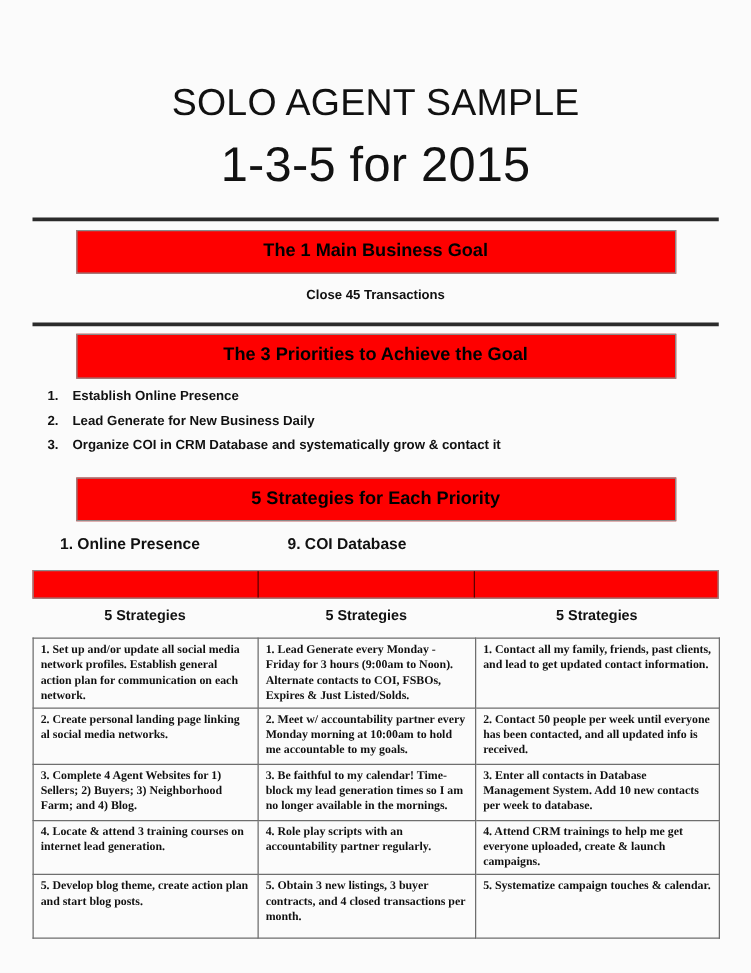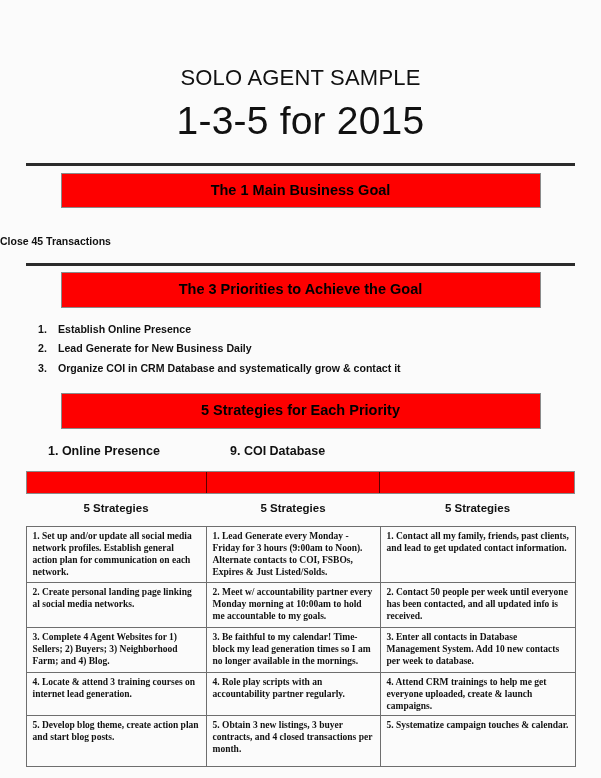--- a/index.html
+++ b/index.html
@@ -22,57 +22,58 @@
     overflow: hidden;
   }
 
   
   .title-block {
     padding-top: 62px;
     text-align: center;
   }
   .title-line {
     font-family: "Liberation Sans", sans-serif;
-    font-size: 22px;
+    font-size: 30px;
     font-weight: 400;
     color: #111;
     letter-spacing: 0.2px;
     line-height: 1.42;
   }
   .title-line.second { font-size: 39px; }
 
   
   .rule {
     width: 549px;
     margin: 0 auto;
     height: 3px;
     background: #2b2b2b;
   }
   .rule-top { margin-top: 14px; }
   .rule-mid { margin-top: 7px; }
 
   
   .banner {
     width: 480px;
-    margin: 16px auto;
+    margin: 0 auto;
     background: #fe0000;
     border: 1px solid #8a8a8a;
     text-align: center;
     color: #000;
     font-weight: bold;
     font-size: 14.5px;
     line-height: 1;
     padding: 9px 0 10px 0;
   }
   .banner-1 { margin-top: 7px; }
   .banner-2 { margin-top: 6px; }
   .banner-3 { margin-top: 11px; }
 
   
   .subgoal {
+    text-align: center;
     font-size: 10.5px;
     font-weight: bold;
     color: #111;
     padding: 11px 0 9px 0;
   }
 
   
   .priorities {
     width: 549px;
     margin: 9px auto 0 auto;

